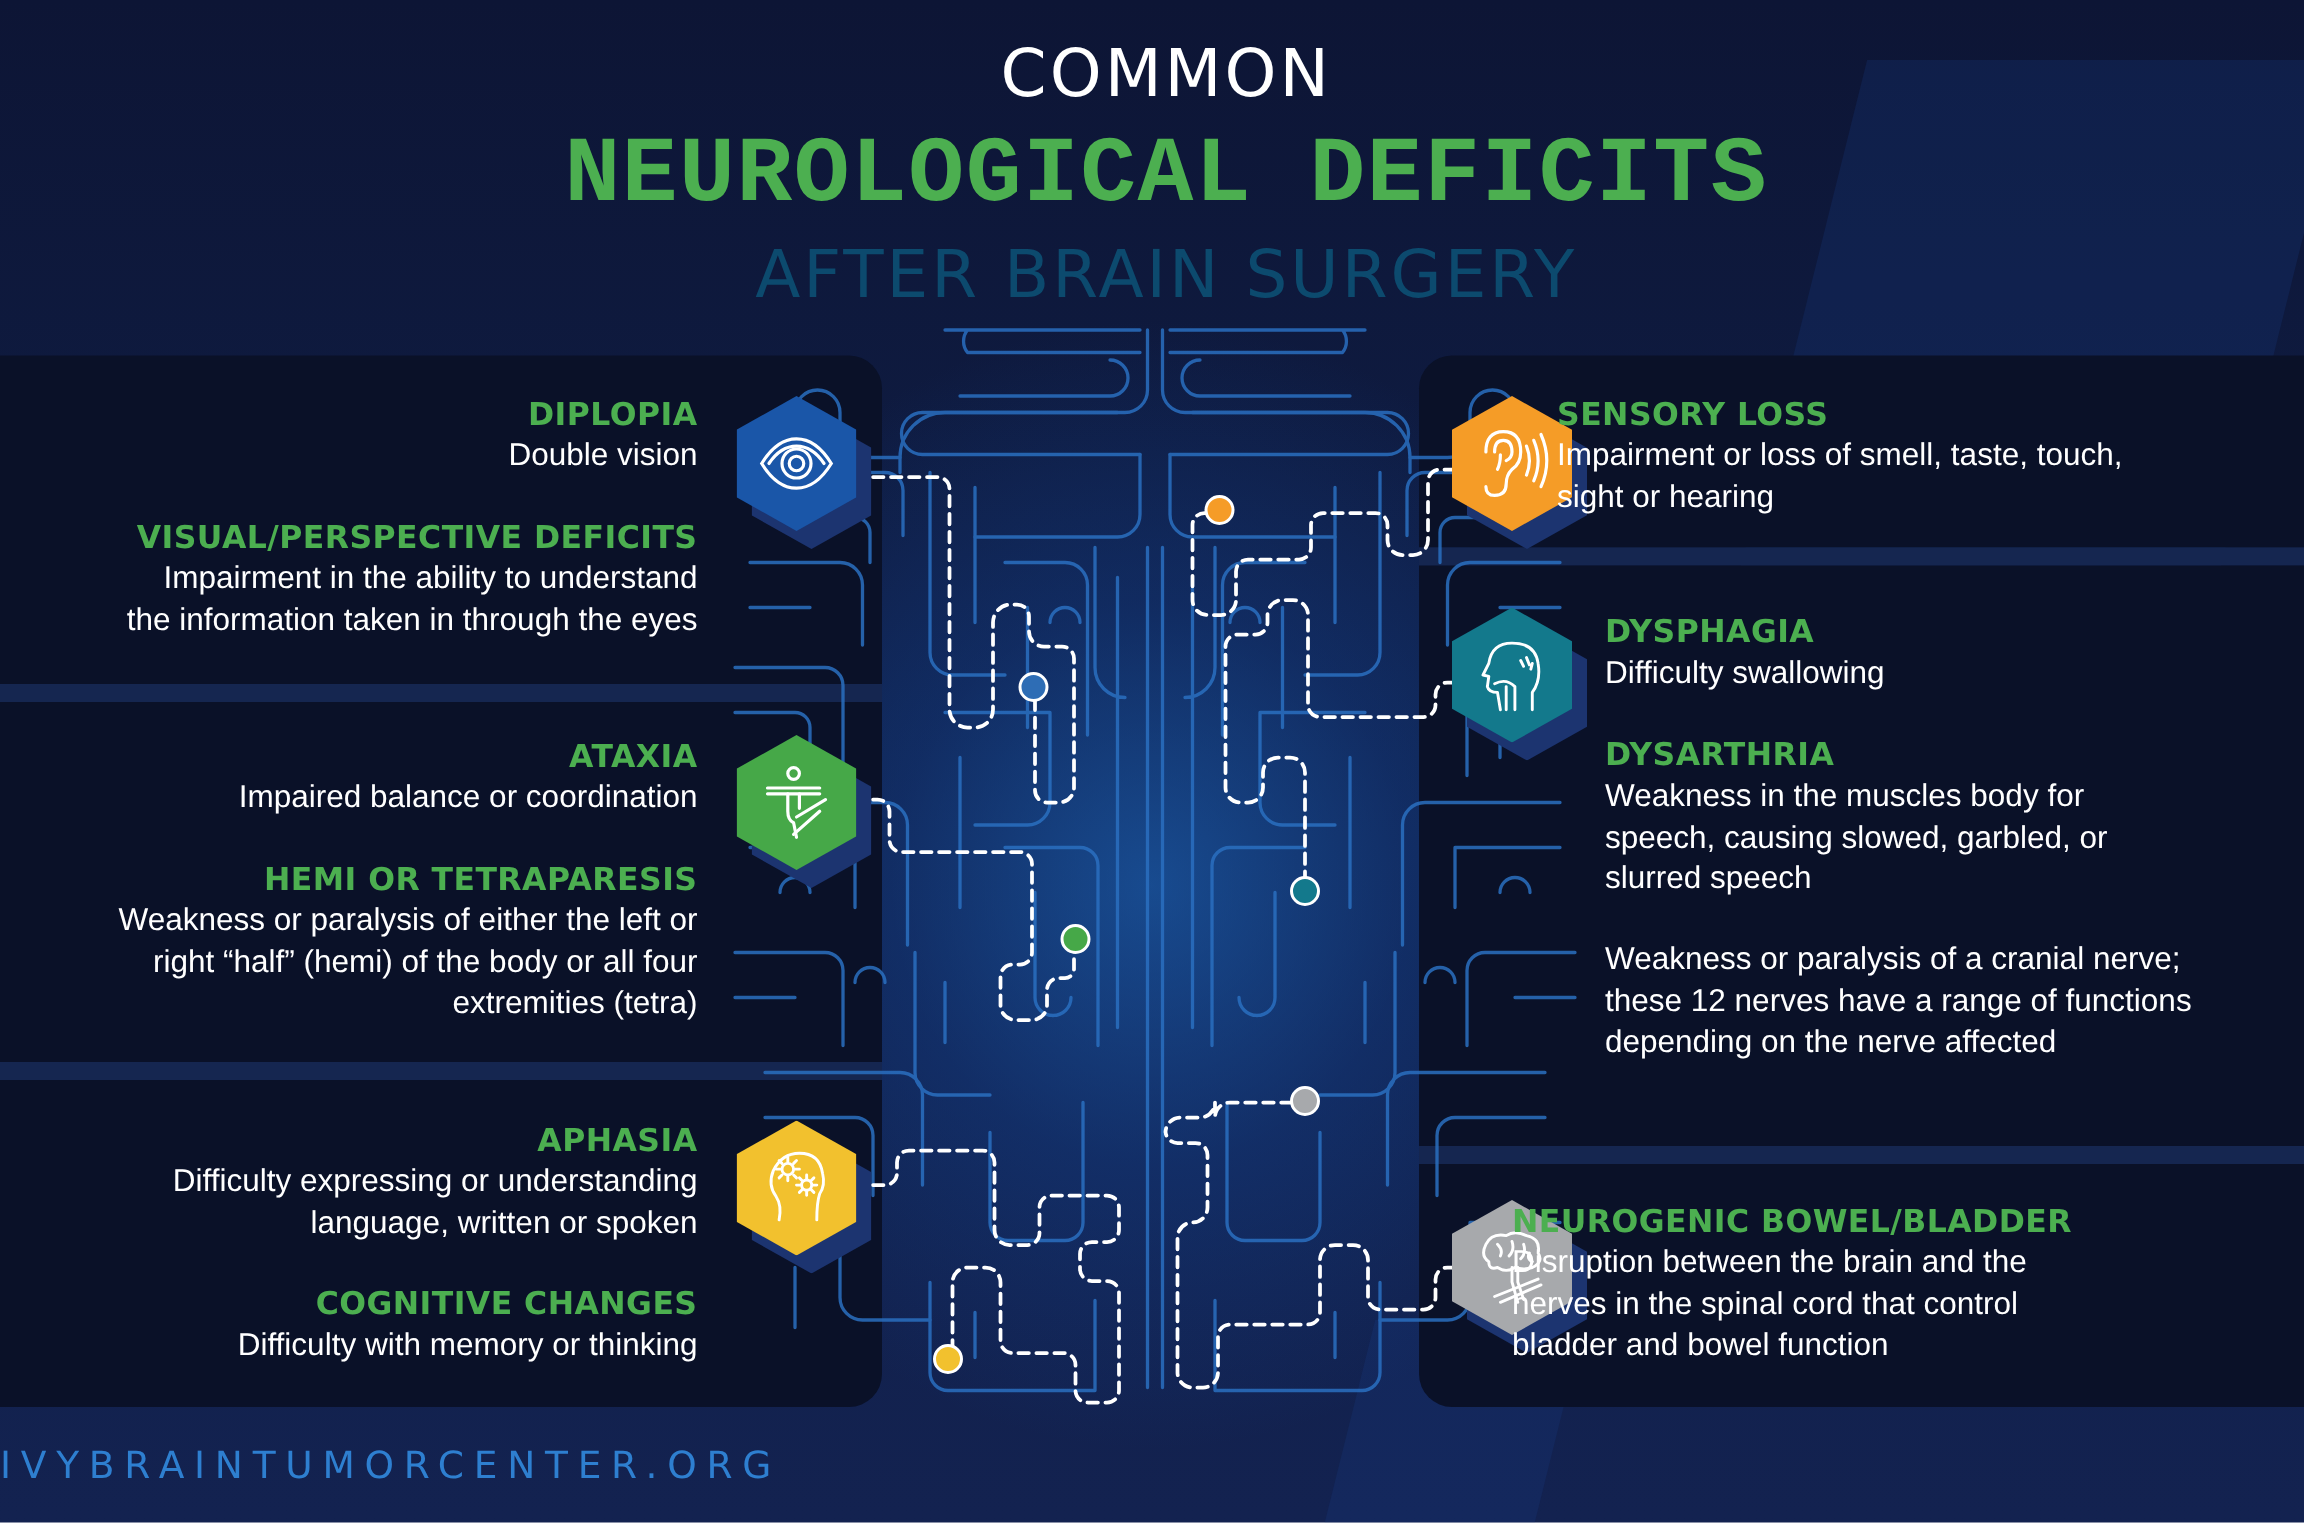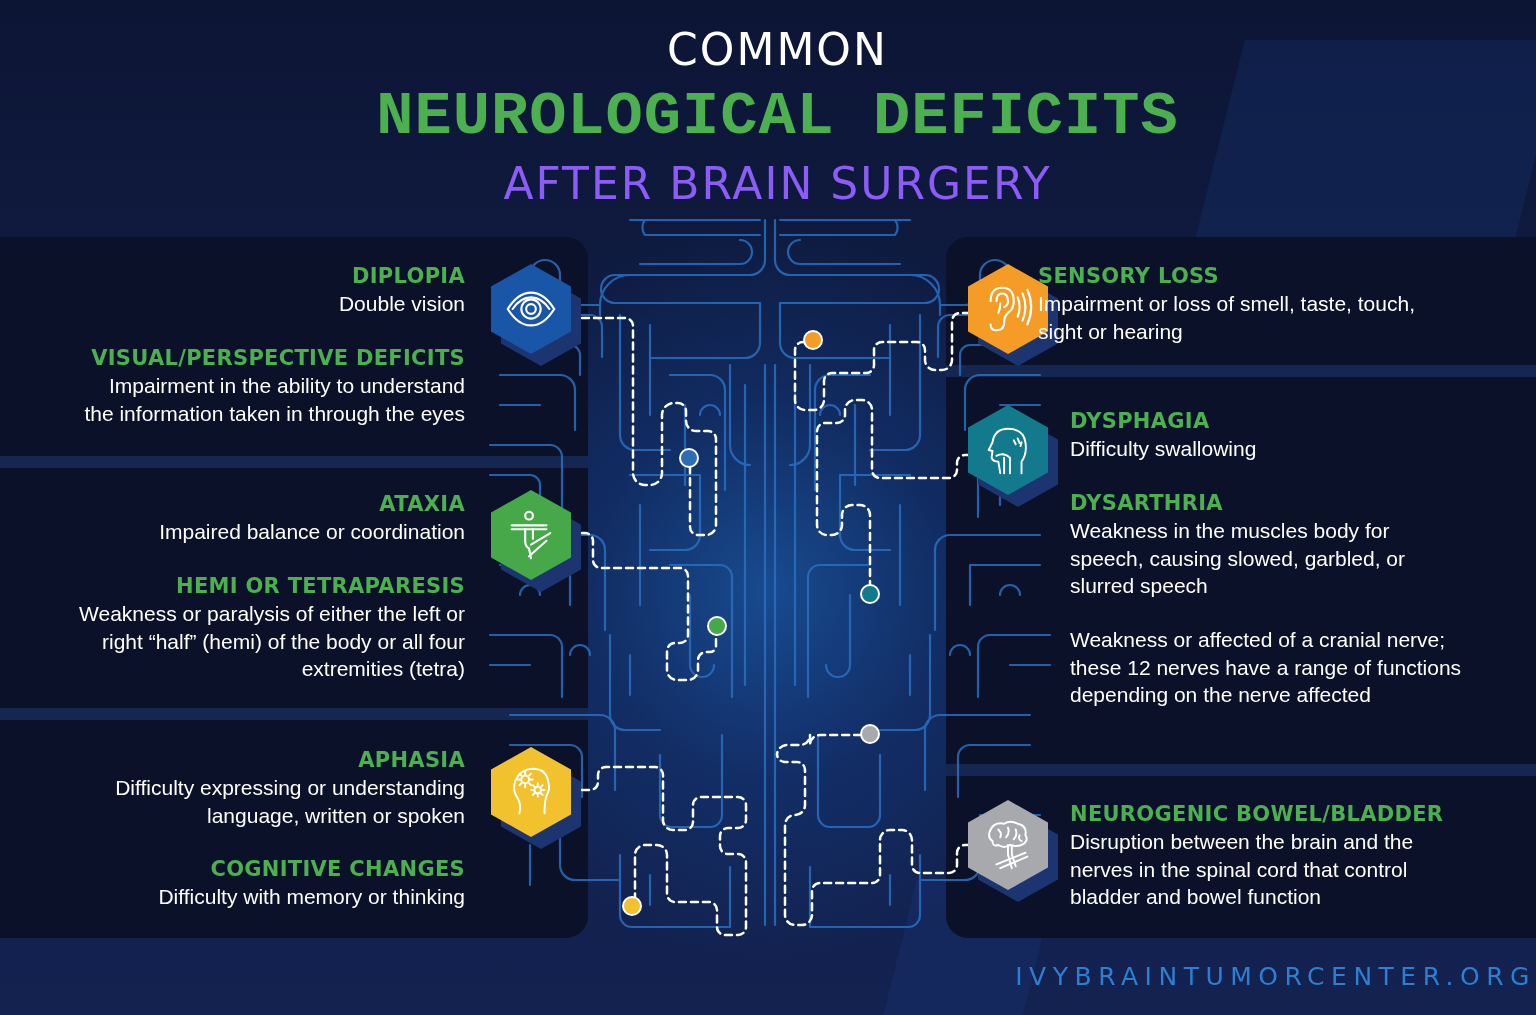--- a/index.html
+++ b/index.html
@@ -23,21 +23,21 @@
     .title-top {
       font-family: "DejaVu Sans", sans-serif; font-size: 44px; font-weight: normal;
       letter-spacing: 2px; color: #ffffff; line-height: 56px;
     }
     .title-main {
       font-family: Liberation Mono, monospace; font-size: 62px; font-weight: bold;
       color: #4caf50; line-height: 74px; letter-spacing: 1px; margin-top: 2px;
     }
     .title-bottom {
       font-family: "DejaVu Sans", sans-serif; font-size: 44px; font-weight: normal;
-      letter-spacing: 2px; color: #8b5cf6; line-height: 56px; margin-top: 2px;
+      letter-spacing: 2px; color: #0c4a6e; line-height: 56px; margin-top: 2px;
     }
     
     .panel {
       position: absolute; background: #0a1128;
     }
     .band {
       position: absolute; height: 12px; background: #152650;
     }
     
     .entry { position: absolute; }
@@ -64,21 +64,21 @@
       display: flex; align-items: center; justify-content: center;
     }
     .hex svg { width: 58px; height: 58px; }
     
     .maze { position: absolute; left: 470px; top: 215px; width: 600px; height: 730px; }
     .dot {
       position: absolute; width: 20px; height: 20px; border-radius: 50%;
       border: 2.5px solid #ffffff;
     }
     .footer {
-      position: absolute; left: 0; top: 962px; width: 1536px; text-align: right;
+      position: absolute; left: 0; top: 962px; width: 1536px; text-align: left;
       font-family: "DejaVu Sans", sans-serif; font-size: 25px; letter-spacing: 6.5px;
       color: #2e7fd0;
     }
   </style>
 </head>
 <body>
 
 <div class="bg-shape" style="left:1150px; top:40px; width:320px; height:760px;"></div>
 <div class="bg-shape" style="left:900px; top:880px; width:140px; height:135px;"></div>
 <div class="bg-glow"></div>
@@ -281,24 +281,24 @@
   <div class="entry-title">DYSPHAGIA</div>
   <div class="entry-desc">Difficulty swallowing</div>
 </div>
 <div class="entry right" style="left:1070px; top:489px; width:460px;">
   <div class="entry-title">DYSARTHRIA</div>
   <div class="entry-desc">Weakness in the muscles body for</div>
   <div class="entry-desc">speech, causing slowed, garbled, or</div>
   <div class="entry-desc">slurred speech</div>
 </div>
 <div class="entry right" style="left:1070px; top:626px; width:460px;">
-  <div class="entry-desc">Weakness or affected of a cranial nerve;</div>
+  <div class="entry-desc">Weakness or paralysis of a cranial nerve;</div>
   <div class="entry-desc">these 12 nerves have a range of functions</div>
   <div class="entry-desc">depending on the nerve affected</div>
 </div>
-<div class="entry right" style="left:1070px; top:800px; width:460px;">
+<div class="entry right" style="left:1008px; top:800px; width:460px;">
   <div class="entry-title">NEUROGENIC BOWEL/BLADDER</div>
   <div class="entry-desc">Disruption between the brain and the</div>
   <div class="entry-desc">nerves in the spinal cord that control</div>
   <div class="entry-desc">bladder and bowel function</div>
 </div>
 
 <div class="footer">IVYBRAINTUMORCENTER.ORG</div>
 
 </body></html>

